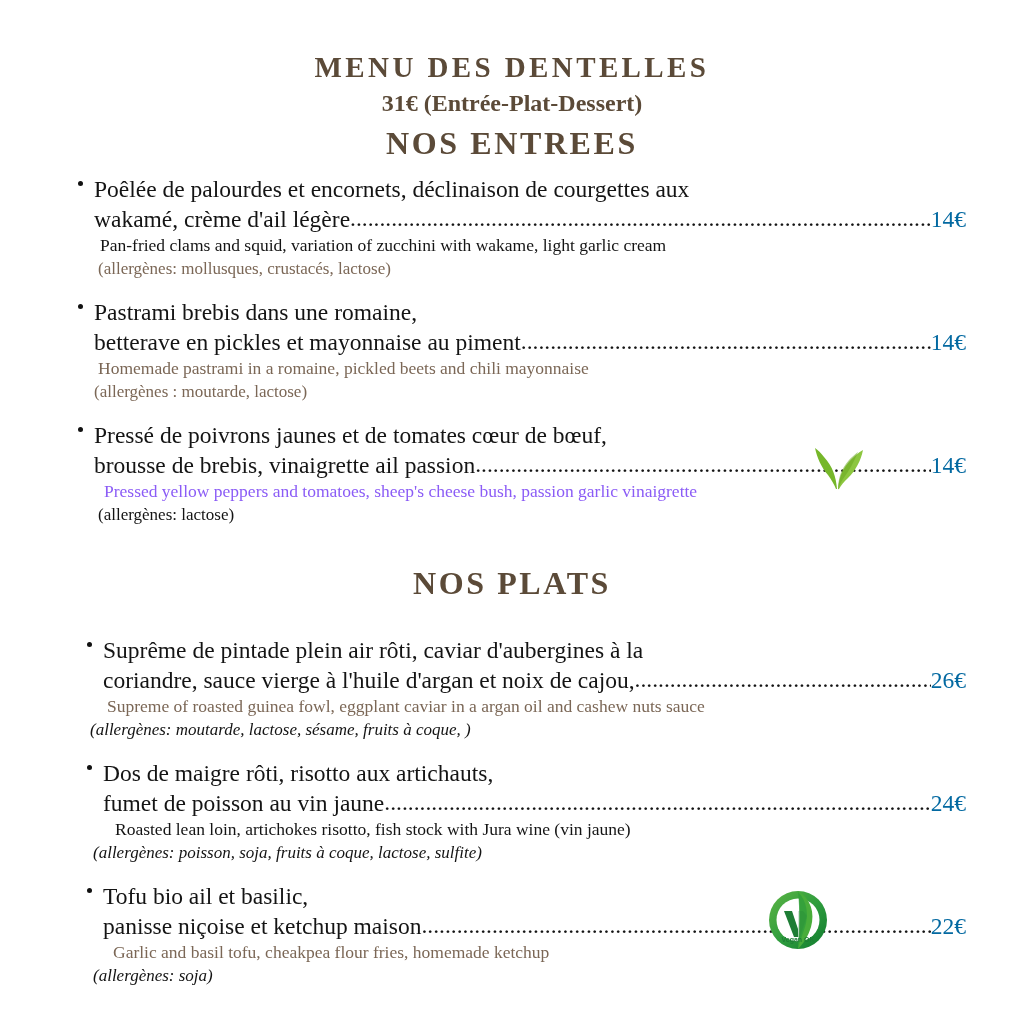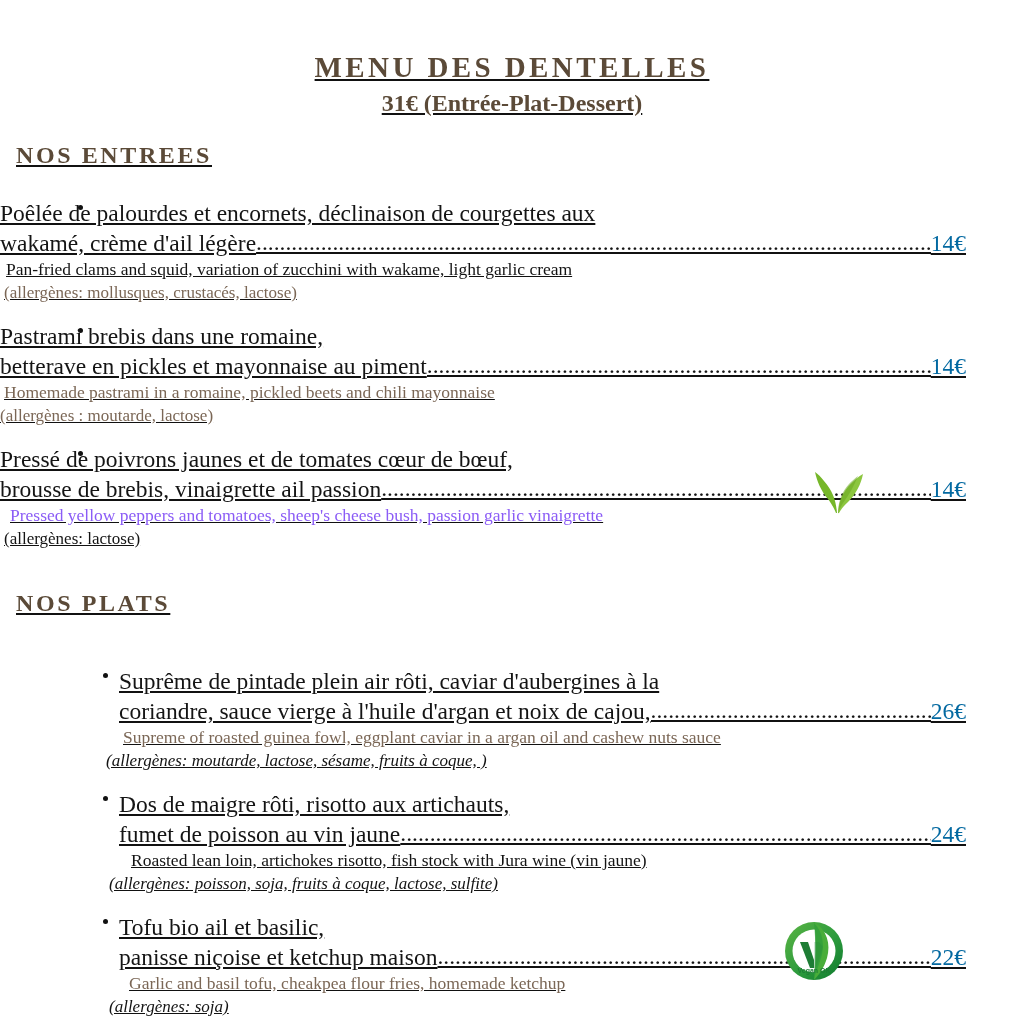--- a/index.html
+++ b/index.html
@@ -13,21 +13,20 @@
     font-family: "Liberation Serif", "DejaVu Serif", serif;
     color: #111111;
     overflow: hidden;
   }
   .page {
     position: relative;
     width: 1024px;
     height: 948px;
     box-sizing: border-box;
     padding: 0;
-    text-decoration: underline;
   }
 
   
   .menu-title {
     text-align: center;
     font-family: "Liberation Serif", "DejaVu Serif", serif;
     font-weight: bold;
     font-size: 29px;
     letter-spacing: 3.4px;
     color: #5b4a38;
@@ -39,38 +38,40 @@
   .menu-price {
     text-align: center;
     font-weight: bold;
     font-size: 24px;
     color: #5b4a38;
     margin: 0;
     padding-top: 9px;
     line-height: 1.05;
   }
   .section-head {
+    text-align: center;
     font-weight: bold;
-    font-size: 24px;
+    font-size: 32px;
     letter-spacing: 2.6px;
     color: #5b4a38;
-    margin: 16px;
+    margin: 0;
     line-height: 1.05;
     white-space: pre;
   }
   .section-head.entrees { padding-top: 10px; }
   .section-head.plats { padding-top: 24px; }
 
   
   .section-items { margin: 0; padding: 0; }
   .section-items.entrees { padding-top: 14px; }
-  .section-items.plats { padding-top: 34px; padding-left: 16px; }
+  .section-items.plats { padding-top: 34px; }
 
   .item {
     position: relative;
+    padding-left: 94px;
     padding-right: 58px;
     margin-bottom: 17px;
   }
   .section-items.plats .item { padding-left: 103px; }
 
   .bullet {
     position: absolute;
     left: 78px;
     top: 7px;
     width: 5px;

